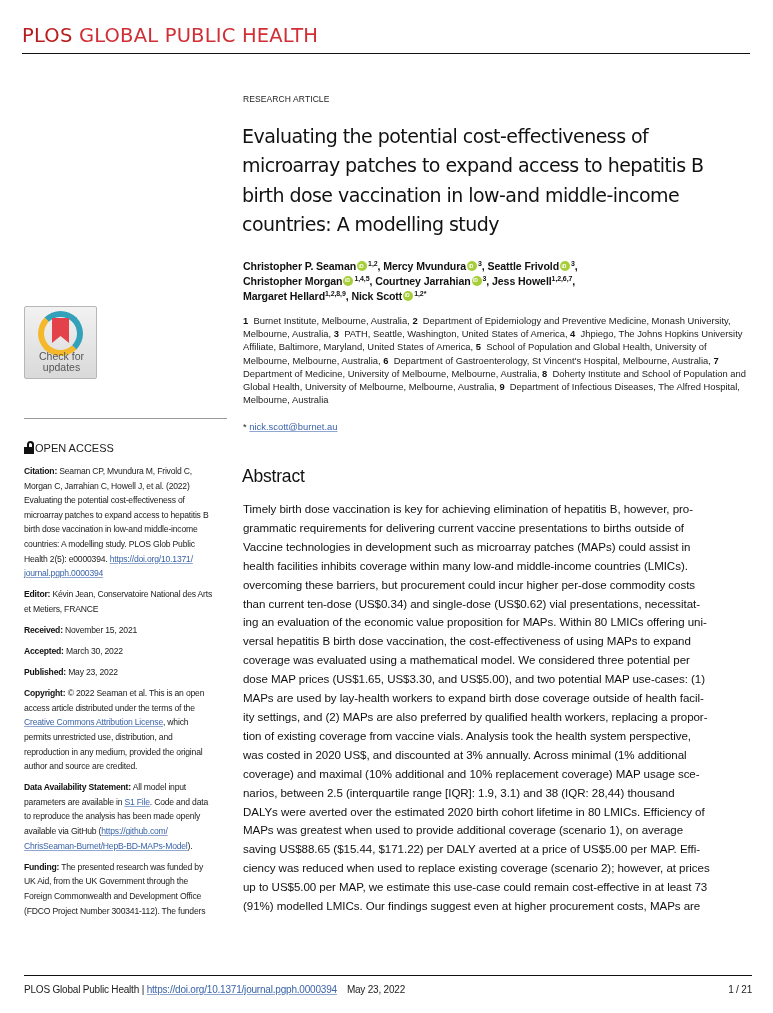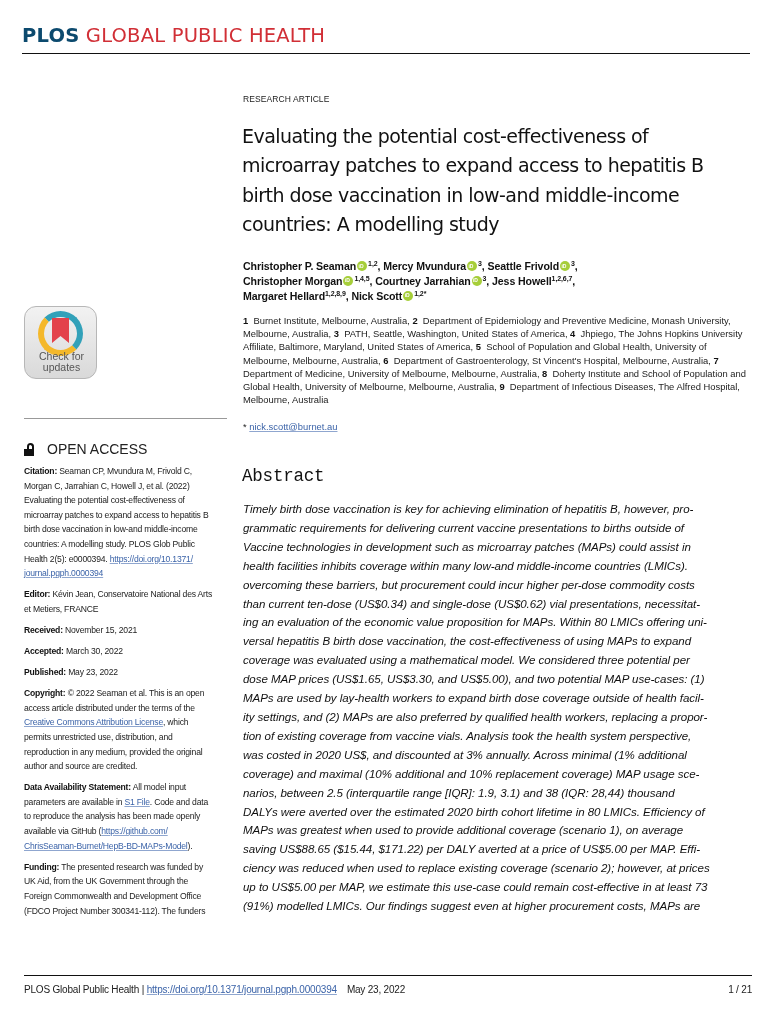--- a/index.html
+++ b/index.html
@@ -1,49 +1,49 @@
 <!DOCTYPE html>
 <html><head>
 <meta charset="utf-8">
 <style>
   * { box-sizing: border-box; margin: 0; padding: 0; }
   html, body { width: 773px; height: 1013px; background: #ffffff; overflow: hidden; }
   body { position: relative; font-family: "Liberation Sans", sans-serif; color: #1a1a1a; }
 
   .journal-header { position: absolute; left: 22px; top: 26px; width: 728px; }
   .journal-name { font-family: "DejaVu Sans", sans-serif; font-size: 19.5px; letter-spacing: 0.2px; line-height: 1; white-space: nowrap; }
-  .journal-name .plos { color: #0c4a6e; font-weight: bold; }
+  .journal-name .plos { color: #b91c1c; font-weight: normal; }
   .journal-name .rest { color: #d12f36; }
   .header-rule { position: absolute; left: 0; top: 27px; width: 728px; height: 1px; background: #111; }
 
   .article-type { position: absolute; left: 243px; top: 94px; font-size: 8.5px; color: #222; letter-spacing: 0.1px; }
   .article-title { position: absolute; left: 242px; top: 122px; width: 500px; font-family: "DejaVu Sans", sans-serif; font-size: 19px; line-height: 29.4px; color: #111; letter-spacing: -0.55px; }
 
   .authors { position: absolute; left: 243px; top: 259px; width: 500px; font-size: 10.6px; font-weight: bold; line-height: 14.8px; color: #111; letter-spacing: -0.1px; }
   .authors sup { font-size: 7px; font-weight: bold; vertical-align: 4px; line-height: 0; }
   .orcid { display: inline-block; width: 10px; height: 10px; border-radius: 50%; background: #a6ce39; vertical-align: -1px; margin: 0 1px 0 1px; position: relative; }
   .orcid::after { content: "iD"; position: absolute; left: 1.5px; top: 1.5px; font-size: 5px; color: #fff; font-weight: bold; line-height: 7px; }
 
   .affiliations { position: absolute; left: 243px; top: 314px; width: 505px; font-size: 9.4px; line-height: 13.2px; color: #222; }
   .affiliations b { font-weight: bold; color: #111; }
 
   .correspondence { position: absolute; left: 243px; top: 421px; font-size: 9.4px; color: #222; }
   .link { color: #3b63a8; text-decoration: underline; text-decoration-color: #8fa6cf; }
 
-  .abstract-heading { position: absolute; left: 242px; top: 466px; font-family: Liberation Mono, monospace; font-size: 17.5px; color: #111; letter-spacing: -0.2px; }
-  .abstract-body { position: absolute; left: 243px; top: 500px; width: 505px; font-size: 11.55px; line-height: 18.9px; color: #111; letter-spacing: -0.05px; font-style: italic; }
+  .abstract-heading { position: absolute; left: 242px; top: 466px; font-family: Liberation Sans, sans-serif; font-size: 17.5px; color: #111; letter-spacing: -0.2px; }
+  .abstract-body { position: absolute; left: 243px; top: 500px; width: 505px; font-size: 11.55px; line-height: 18.9px; color: #111; letter-spacing: -0.05px; }
   .abstract-body .line { display: block; white-space: nowrap; }
 
-  .check-updates { position: absolute; left: 24px; top: 306px; width: 73px; height: 73px; border: 1px solid #b7b7b7; border-radius: 12px; background: linear-gradient(#f2f2f2, #d9d9d9); }
+  .check-updates { position: absolute; left: 24px; top: 306px; width: 73px; height: 73px; border: 1px solid #b7b7b7; border-radius: 2px; background: linear-gradient(#f2f2f2, #d9d9d9); }
   .cu-ring { position: absolute; left: 13px; top: 4px; width: 45px; height: 45px; border-radius: 50%; border: 6px solid #f4b82a; border-top-color: #32a1b9; border-right-color: #32a1b9; }
   .cu-bookmark { position: absolute; left: 27px; top: 11px; width: 17px; height: 25px; background: #e3424b; clip-path: polygon(0 0, 100% 0, 100% 100%, 50% 72%, 0 100%); }
   .cu-text { position: absolute; left: 0; top: 44px; width: 73px; text-align: center; font-size: 10.5px; line-height: 11px; color: #555; }
 
   .sidebar-rule { position: absolute; left: 24px; top: 418px; width: 203px; height: 1px; background: #999; }
-  .open-access { position: absolute; left: 24px; top: 441px; font-size: 14px; color: #222; display: flex; align-items: center; gap: 12px; }
+  .open-access { position: absolute; left: 24px; top: 441px; font-size: 11px; color: #222; display: flex; align-items: center; gap: 0; }
   .lock-icon { position: relative; width: 11px; height: 13px; display: inline-block; }
   .lock-icon .shackle { position: absolute; left: 3px; top: 0; width: 7px; height: 7px; border: 2px solid #111; border-bottom: none; border-radius: 4px 4px 0 0; }
   .lock-icon .body { position: absolute; left: 0; top: 6px; width: 10px; height: 7px; background: #111; }
 
   .sidebar { position: absolute; left: 24px; top: 464px; width: 207px; font-size: 8.6px; line-height: 14.6px; color: #222; letter-spacing: -0.2px; }
   .sidebar .block { margin-bottom: 6.5px; }
   .sidebar b { color: #111; font-weight: bold; margin-top: 16px; }
   .sidebar .line { display: block; white-space: nowrap; }
 
   .footer-rule { position: absolute; left: 24px; top: 975px; width: 728px; height: 1px; background: #111; }

